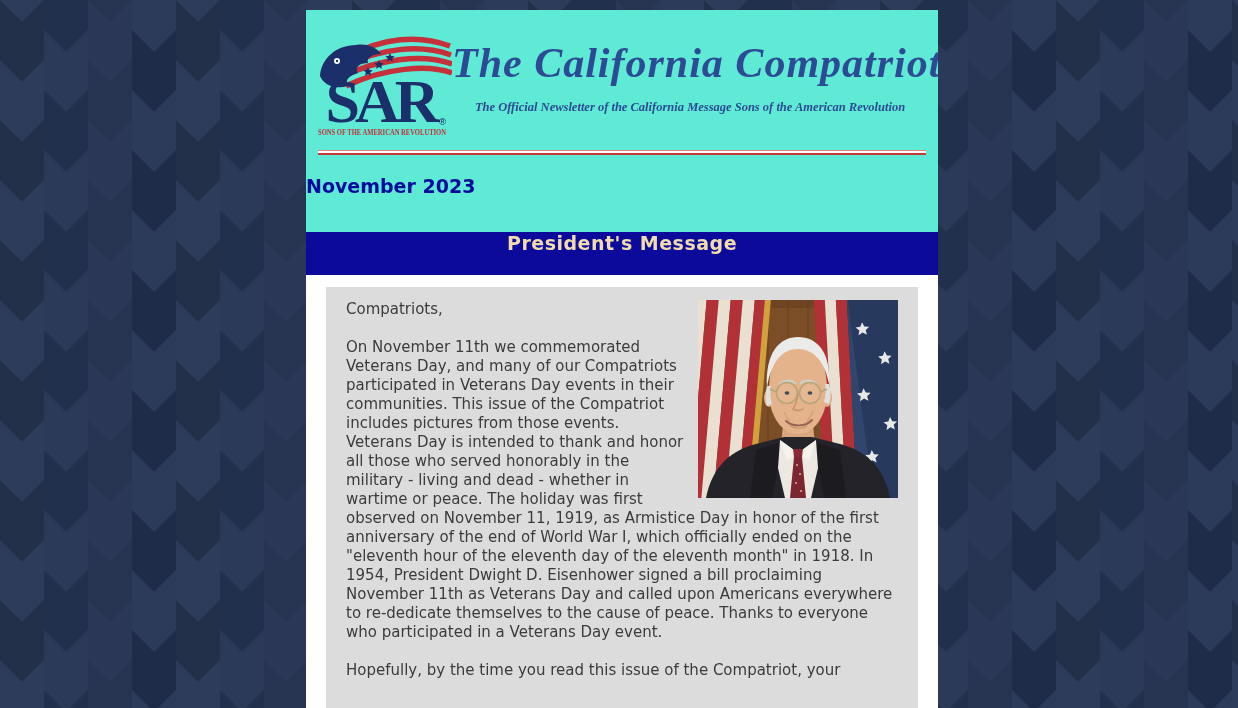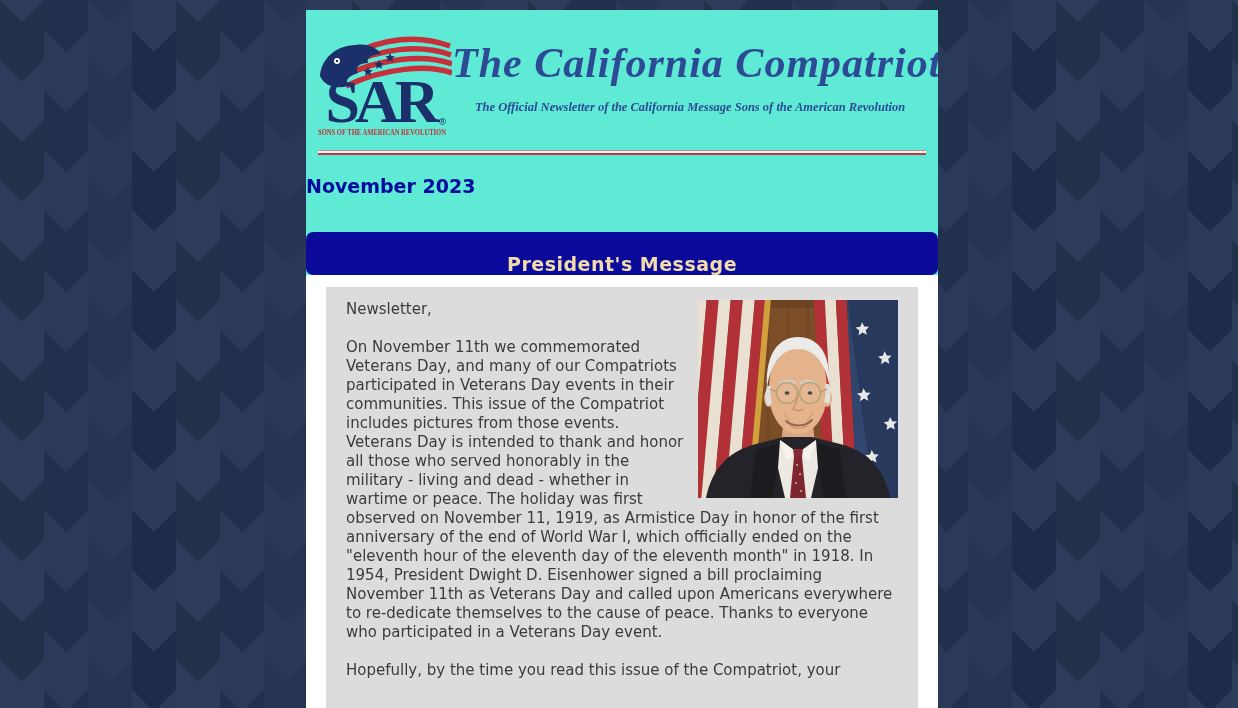--- a/index.html
+++ b/index.html
@@ -28,21 +28,21 @@
   }
   .red-rule{
     margin:10px 12px 0 12px;height:2px;background:#ffffff;
     border-top:1px solid #e0807f;border-bottom:2px solid #c93838;
   }
   .issue-date{
     margin-top:20px;font-weight:bold;font-size:19px;color:#000a9c;
   }
   
   .section-banner{
-    height:43px;background:#0b0a9b;display:flex;align-items:flex-end;justify-content:center;border-radius:7px;
+    height:43px;background:#0b0a9b;display:flex;align-items:flex-start;justify-content:center;
   }
   .section-banner span{
     color:#f2dcab;font-weight:bold;font-size:19px;letter-spacing:.5px;
   }
   
   .content-area{background:#ffffff;padding:12px 20px 0 20px;}
   .message-panel{
     background:#dcdcdc;padding:13px 20px 18px 20px;min-height:425px;overflow:hidden;
   }
   .message-panel p{
@@ -192,19 +192,19 @@
           <path d="M78.5,92 L72,89" stroke="#b9a578" stroke-width="1.6"></path>
           <path d="M122.5,92 L129,89" stroke="#b9a578" stroke-width="1.6"></path>
           <path d="M100,94 C99,101 97,106 95,109 C98,111 103,111 105,109" stroke="#c79467" stroke-width="1.6" fill="none" stroke-linecap="round"></path>
           <path d="M86,112 C88,117 90,120 92,122" stroke="#d3a077" stroke-width="1.4" fill="none"></path>
           <path d="M115,111 C113,116 111,119 109,122" stroke="#d3a077" stroke-width="1.4" fill="none"></path>
           <path d="M88,121 C94,127 108,127 114,120" stroke="#9a6355" stroke-width="2" fill="none" stroke-linecap="round"></path>
           <path d="M92,126 C97,129 104,129 109,126" stroke="#c79467" stroke-width="1.2" fill="none"></path>
         </g>
       </svg>
 
-      <p>Newsletter,</p>
+      <p>Compatriots,</p>
       <p>On November 11th we commemorated Veterans Day, and many of our Compatriots participated in Veterans Day events in their communities. This issue of the Compatriot includes pictures from those events. Veterans Day is intended to thank and honor all those who served honorably in the military - living and dead - whether in wartime or peace. The holiday was first observed on November 11, 1919, as Armistice Day in honor of the first anniversary of the end of World War I, which officially ended on the "eleventh hour of the eleventh day of the eleventh month" in 1918. In 1954, President Dwight D. Eisenhower signed a bill proclaiming November 11th as Veterans Day and called upon Americans everywhere to re-dedicate themselves to the cause of peace. Thanks to everyone who participated in a Veterans Day event.</p>
       <p>Hopefully, by the time you read this issue of the Compatriot, your</p>
     </div>
   </div>
 
 </div>
 
 </body></html>

